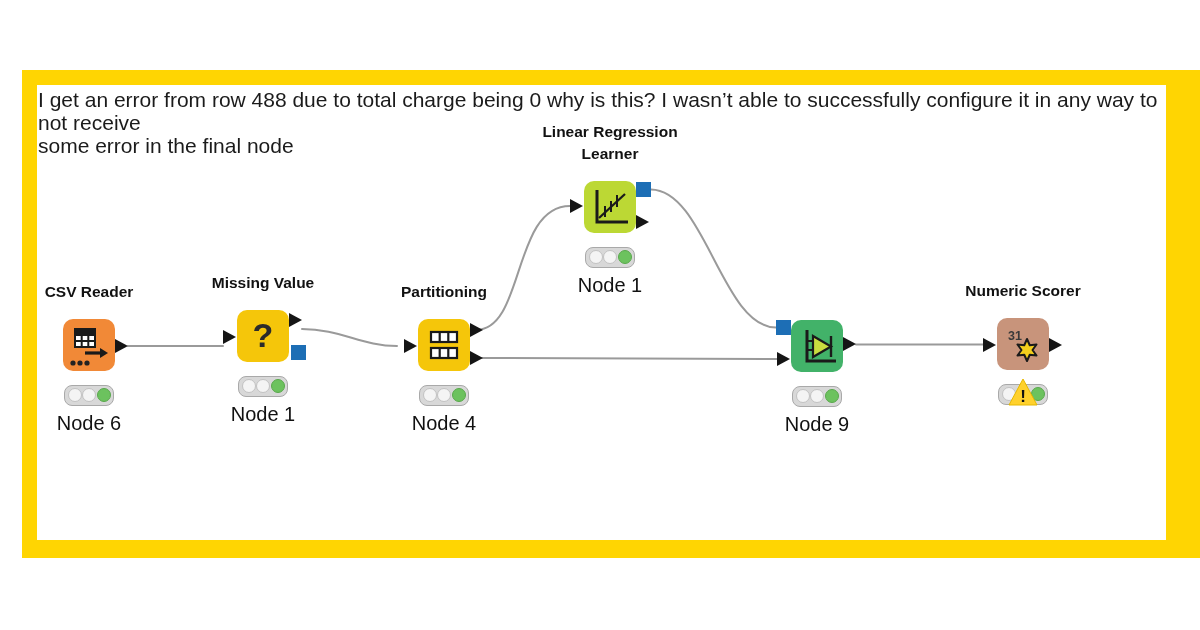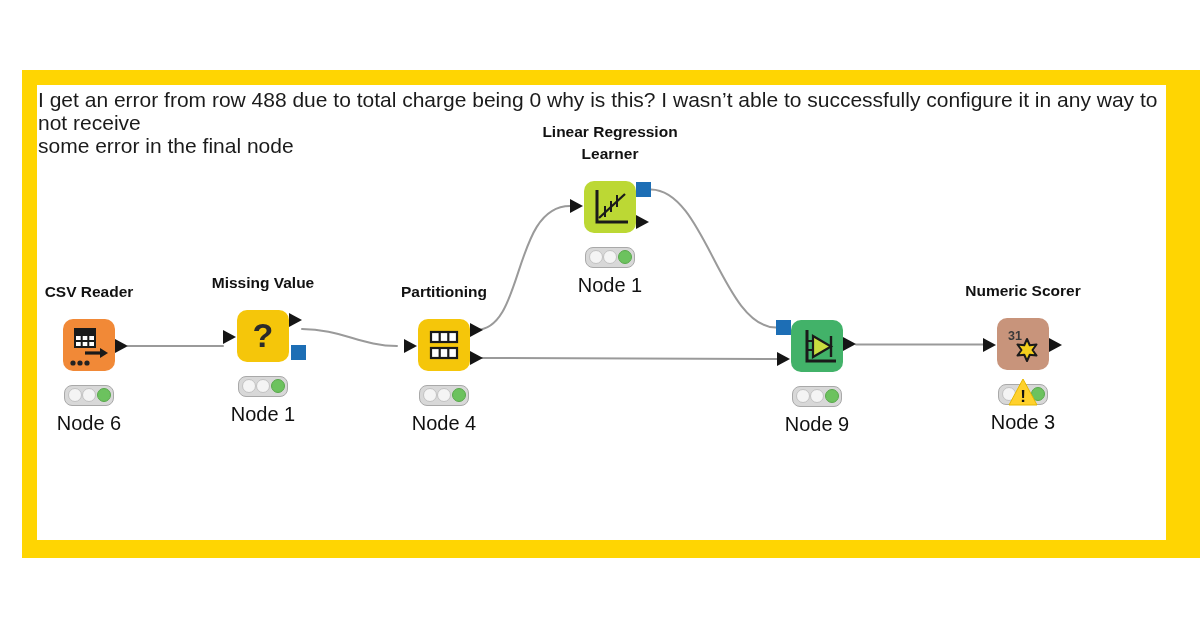--- a/index.html
+++ b/index.html
@@ -186,16 +186,15 @@
         <div class="port-tri" style="left: 136px; top: 80px; border-left-color: rgb(21, 21, 21);"></div>
         <div class="tl">
           <div class="light off" style="left: 2.5px;"></div>
           <div class="light off" style="left: 17.2px;"></div>
           <div class="light green" style="left: 31.9px;"></div>
         </div>
         <svg class="warn" width="30" height="30" viewBox="0 0 30 30">
           <polygon points="15,2 29,28 1,28" fill="#ffd12c" stroke="#e6b800" stroke-width="1" stroke-linejoin="round"></polygon>
           <text x="15" y="25" text-anchor="middle" font-size="17" font-weight="700" fill="#111" font-family="Liberation Sans, DejaVu Sans, sans-serif">!</text>
         </svg>
-        <div class="node-label">Node 3</div>
       </div>
     </div>
 </div>
 
 </body></html>

